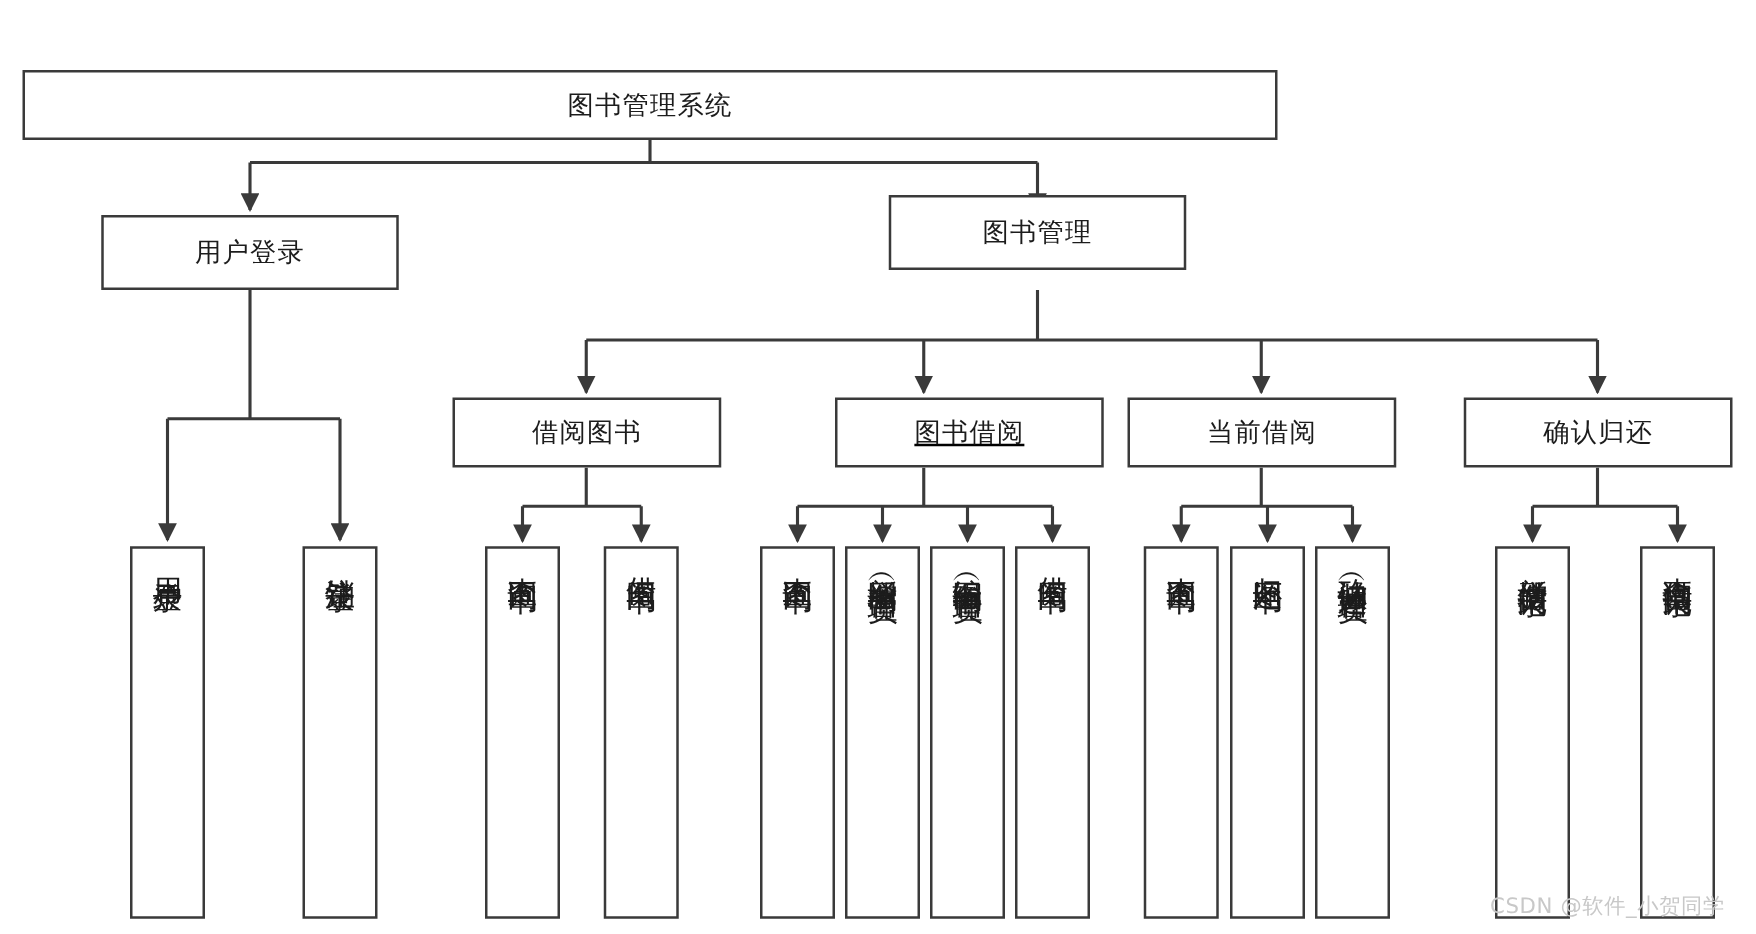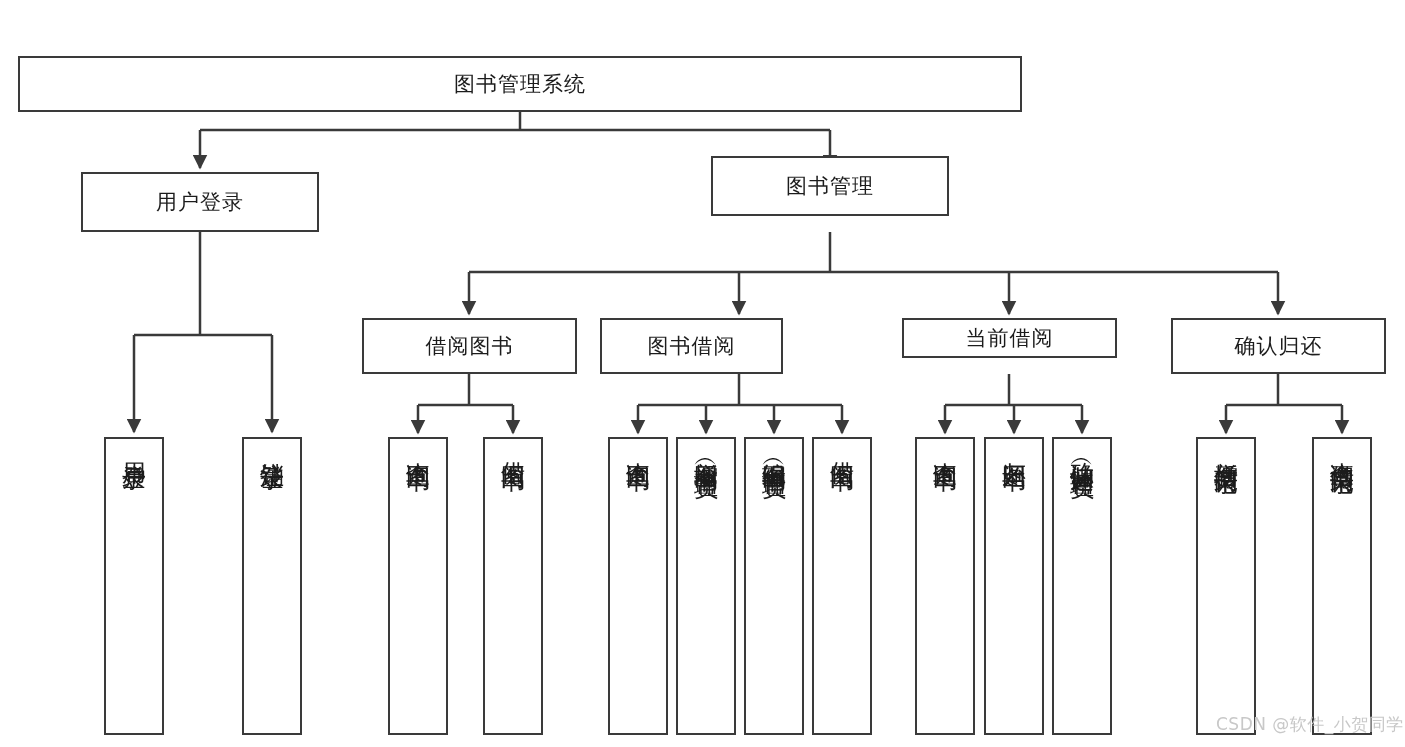--- a/index.html
+++ b/index.html
@@ -56,21 +56,20 @@
     line-height: 1.0;
     letter-spacing: 2px;
   }
   .watermark {
     position: absolute;
     color: #c8c8c8;
     font-size: 17px;
     letter-spacing: 0.5px;
     white-space: nowrap;
     pointer-events: none;
-    margin-left: 24px;
   }
 </style>
 </head>
 <body>
 
 <div id="canvas">
 
   <svg class="edges" viewBox="0 0 1405 747" preserveAspectRatio="none">
     <defs>
       <marker id="arrow" viewBox="0 0 10 10" refX="9" refY="5" markerWidth="6" markerHeight="6" orient="auto-start-reverse">
@@ -129,24 +128,24 @@
   <div class="node horiz" style="left:81px; top:172px; width:238px; height:60px;">
     <span class="label">用户登录</span>
   </div>
   <div class="node horiz" style="left:711px; top:156px; width:238px; height:60px;">
     <span class="label">图书管理</span>
   </div>
 
   <div class="node horiz" style="left:362px; top:318px; width:215px; height:56px;">
     <span class="label">借阅图书</span>
   </div>
-  <div class="node horiz" style="left:600px; top:318px; width:183px; height:56px;">
+  <div class="node horiz" style="left:668px; top:318px; width:215px; height:56px;text-decoration:underline;">
     <span class="label">图书借阅</span>
   </div>
-  <div class="node horiz" style="left:902px; top:318px; width:215px; height:40px;">
+  <div class="node horiz" style="left:902px; top:318px; width:215px; height:56px;">
     <span class="label">当前借阅</span>
   </div>
   <div class="node horiz" style="left:1171px; top:318px; width:215px; height:56px;">
     <span class="label">确认归还</span>
   </div>
 
   <div class="node vert" style="left:104px; top:437px; width:60px; height:298px;">
     <span class="label">用户登录</span>
   </div>
   <div class="node vert" style="left:242px; top:437px; width:60px; height:298px;">

